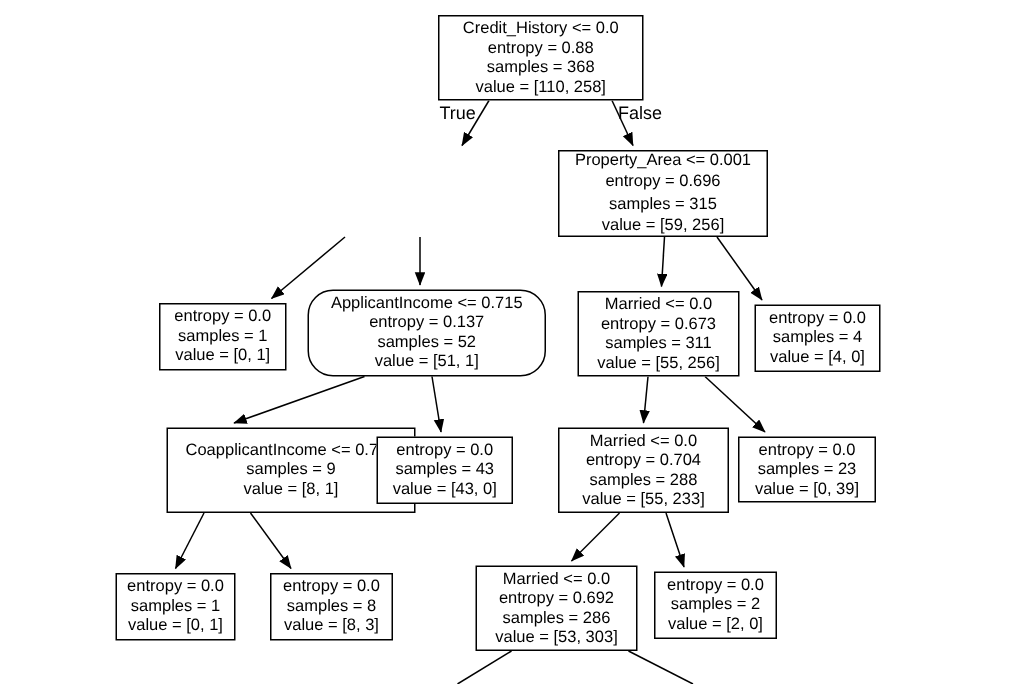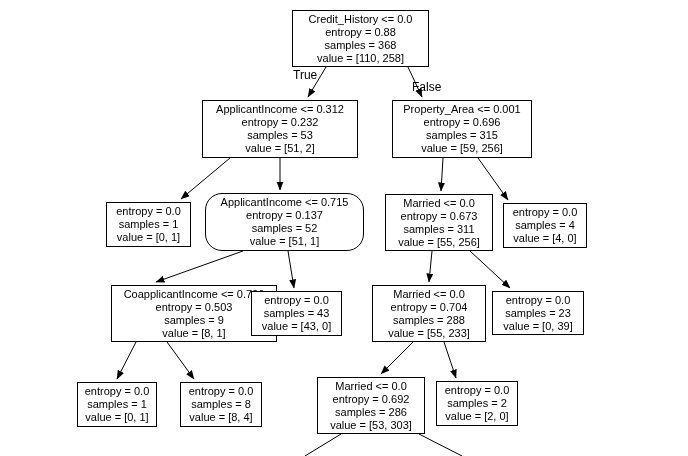--- a/index.html
+++ b/index.html
@@ -72,37 +72,31 @@
     <line x1="470" y1="251" x2="510" y2="288" marker-end="url(#arrow)"></line>
     <line x1="136" y1="342" x2="117" y2="379" marker-end="url(#arrow)"></line>
     <line x1="167" y1="342" x2="194" y2="379" marker-end="url(#arrow)"></line>
     <line x1="413" y1="342" x2="381" y2="374" marker-end="url(#arrow)"></line>
     <line x1="444" y1="342" x2="456" y2="378" marker-end="url(#arrow)"></line>
     <line x1="341" y1="434" x2="305" y2="456"></line>
     <line x1="419" y1="434" x2="462" y2="456"></line>
   </svg>
 
   <div class="edge-label" style="left:293px; top:69px;">True</div>
-  <div class="edge-label" style="left:412px; top:69px;margin-top:12px;">False</div>
+  <div class="edge-label" style="left:412px; top:69px;">False</div>
 
   <div class="tree-node" style="left:292px; top:10px; width:137px; height:57px;">
     <div>Credit_History &lt;= 0.0</div>
     <div>entropy = 0.88</div>
     <div>samples = 368</div>
     <div>value = [110, 258]</div>
   </div>
 
-  <div class="tree-node" style="left:202px; top:100px; width:156px; height:58px;">
-    <div>ApplicantIncome &lt;= 0.312</div>
-    <div>entropy = 0.232</div>
-    <div>samples = 53</div>
-    <div>value = [51, 2]</div>
-  </div>
 
-  <div class="tree-node" style="left:392px; top:100px; width:140px; height:58px;">
+  <div class="tree-node" style="left:372px; top:100px; width:140px; height:58px;justify-content:space-between;">
     <div>Property_Area &lt;= 0.001</div>
     <div>entropy = 0.696</div>
     <div>samples = 315</div>
     <div>value = [59, 256]</div>
   </div>
 
   <div class="tree-node" style="left:106px; top:202px; width:85px; height:45px;">
     <div>entropy = 0.0</div>
     <div>samples = 1</div>
     <div>value = [0, 1]</div>
@@ -123,21 +117,20 @@
   </div>
 
   <div class="tree-node" style="left:503px; top:203px; width:84px; height:45px;">
     <div>entropy = 0.0</div>
     <div>samples = 4</div>
     <div>value = [4, 0]</div>
   </div>
 
   <div class="tree-node" style="left:67px; top:285px; width:166px; height:57px;margin-left:44px;">
     <div>CoapplicantIncome &lt;= 0.726</div>
-    <div>entropy = 0.503</div>
     <div>samples = 9</div>
     <div>value = [8, 1]</div>
   </div>
 
   <div class="tree-node" style="left:251px; top:291px; width:91px; height:45px;">
     <div>entropy = 0.0</div>
     <div>samples = 43</div>
     <div>value = [43, 0]</div>
   </div>
 
@@ -156,21 +149,21 @@
 
   <div class="tree-node" style="left:77px; top:382px; width:80px; height:45px;">
     <div>entropy = 0.0</div>
     <div>samples = 1</div>
     <div>value = [0, 1]</div>
   </div>
 
   <div class="tree-node" style="left:180px; top:382px; width:82px; height:45px;">
     <div>entropy = 0.0</div>
     <div>samples = 8</div>
-    <div>value = [8, 4]</div>
+    <div>value = [8, 3]</div>
   </div>
 
   <div class="tree-node" style="left:317px; top:377px; width:108px; height:57px;">
     <div>Married &lt;= 0.0</div>
     <div>entropy = 0.692</div>
     <div>samples = 286</div>
     <div>value = [53, 303]</div>
   </div>
 
   <div class="tree-node" style="left:436px; top:381px; width:82px; height:45px;">

